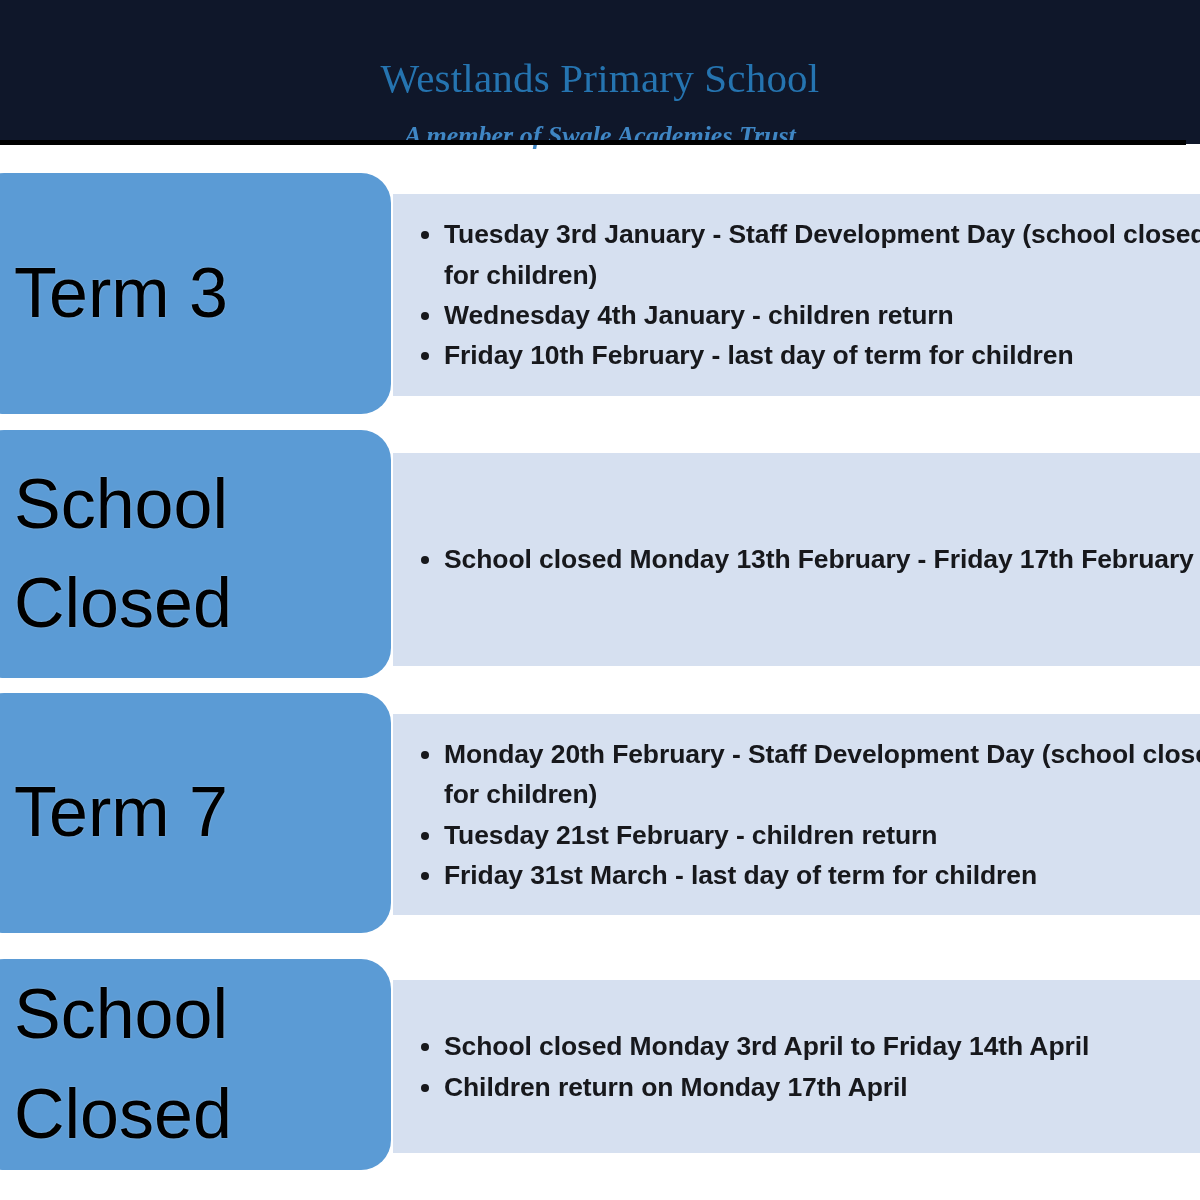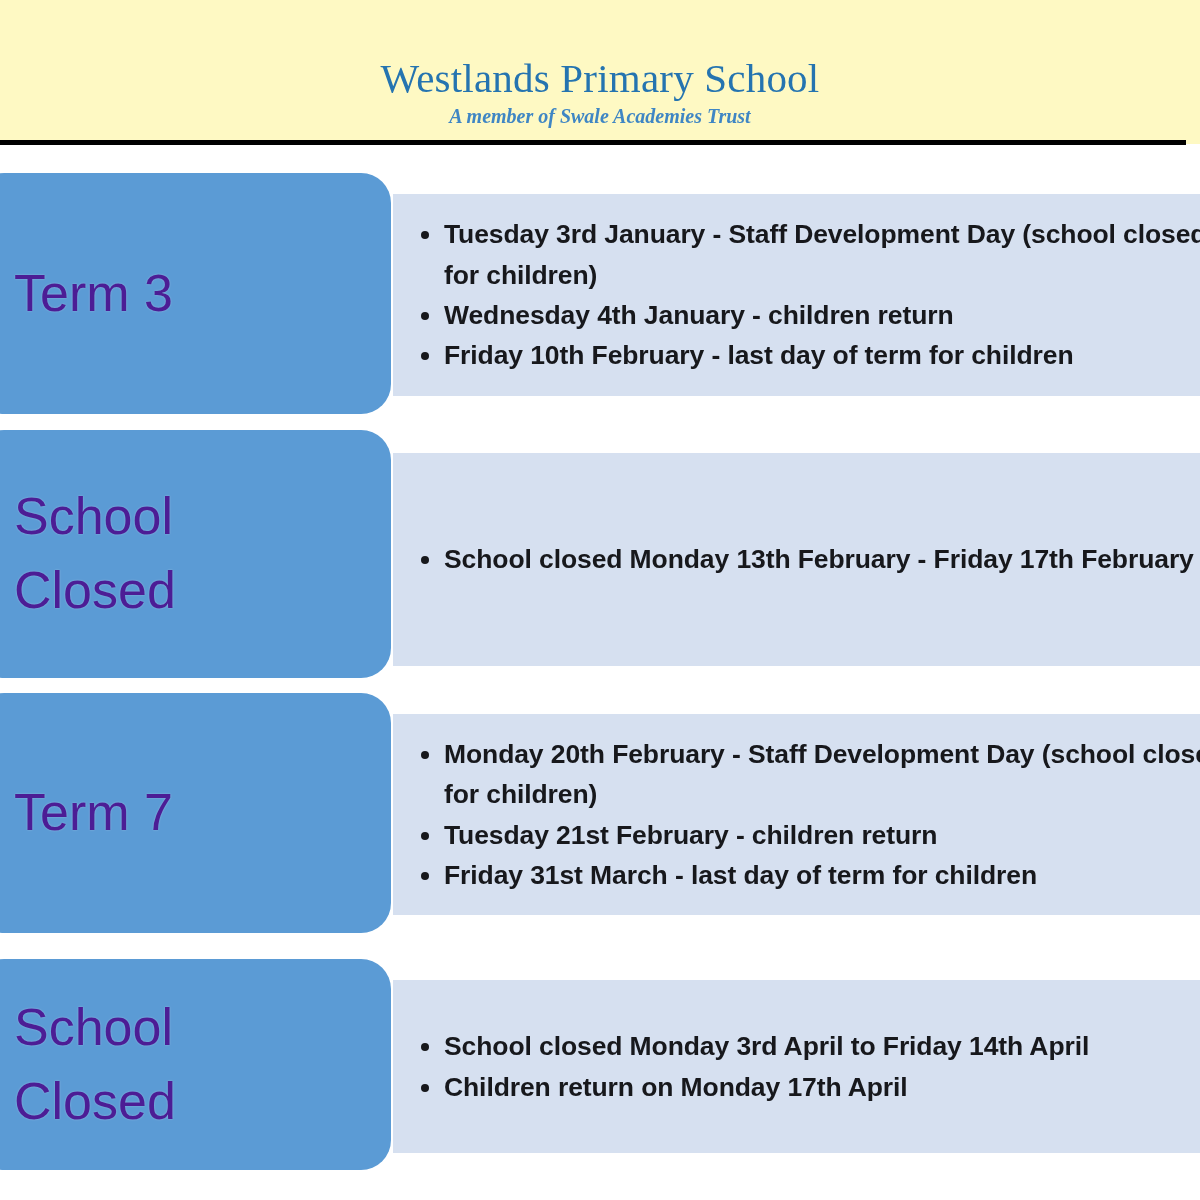--- a/index.html
+++ b/index.html
@@ -16,41 +16,41 @@
     position: relative;
   }
 
   
   .header {
     position: absolute;
     left: 0;
     top: 0;
     width: 1200px;
     height: 144px;
-    background: #fef9c3;
+    background: #0f172a;
     text-align: center;
   }
   .school-title {
     font-family: "Liberation Serif", serif;
     font-size: 41px;
     line-height: 1.05;
     color: #2574b0;
     letter-spacing: 0.2px;
     margin: 0;
     padding-top: 57px;
     font-weight: 400;
     white-space: nowrap;
   }
   .school-subtitle {
     font-family: "Liberation Serif", serif;
-    font-size: 20px;
+    font-size: 26px;
     font-style: italic;
     font-weight: 700;
     color: #3f86c4;
-    margin: 0;
+    margin: 16px;
     padding-top: 5px;
     white-space: nowrap;
   }
   .header-rule {
     position: absolute;
     left: 0;
     top: 140px;
     width: 1186px;
     height: 5px;
     background: #000000;
@@ -78,23 +78,23 @@
     background: #5b9bd5;
     border-radius: 30px;
     box-sizing: border-box;
     padding-left: 40px;
     display: flex;
     flex-direction: column;
     justify-content: center;
     z-index: 2;
   }
   .label-line {
-    color: #4c1d95;
+    color: #000000;
     font-family: "Liberation Sans", sans-serif;
-    font-size: 52px;
+    font-size: 70px;
     font-weight: 400;
     line-height: 1.42;
     white-space: nowrap;
     text-shadow: 0 0 2px rgba(255,255,255,0.35);
   }
 
   
   .content-panel {
     position: absolute;
     left: 393px;

